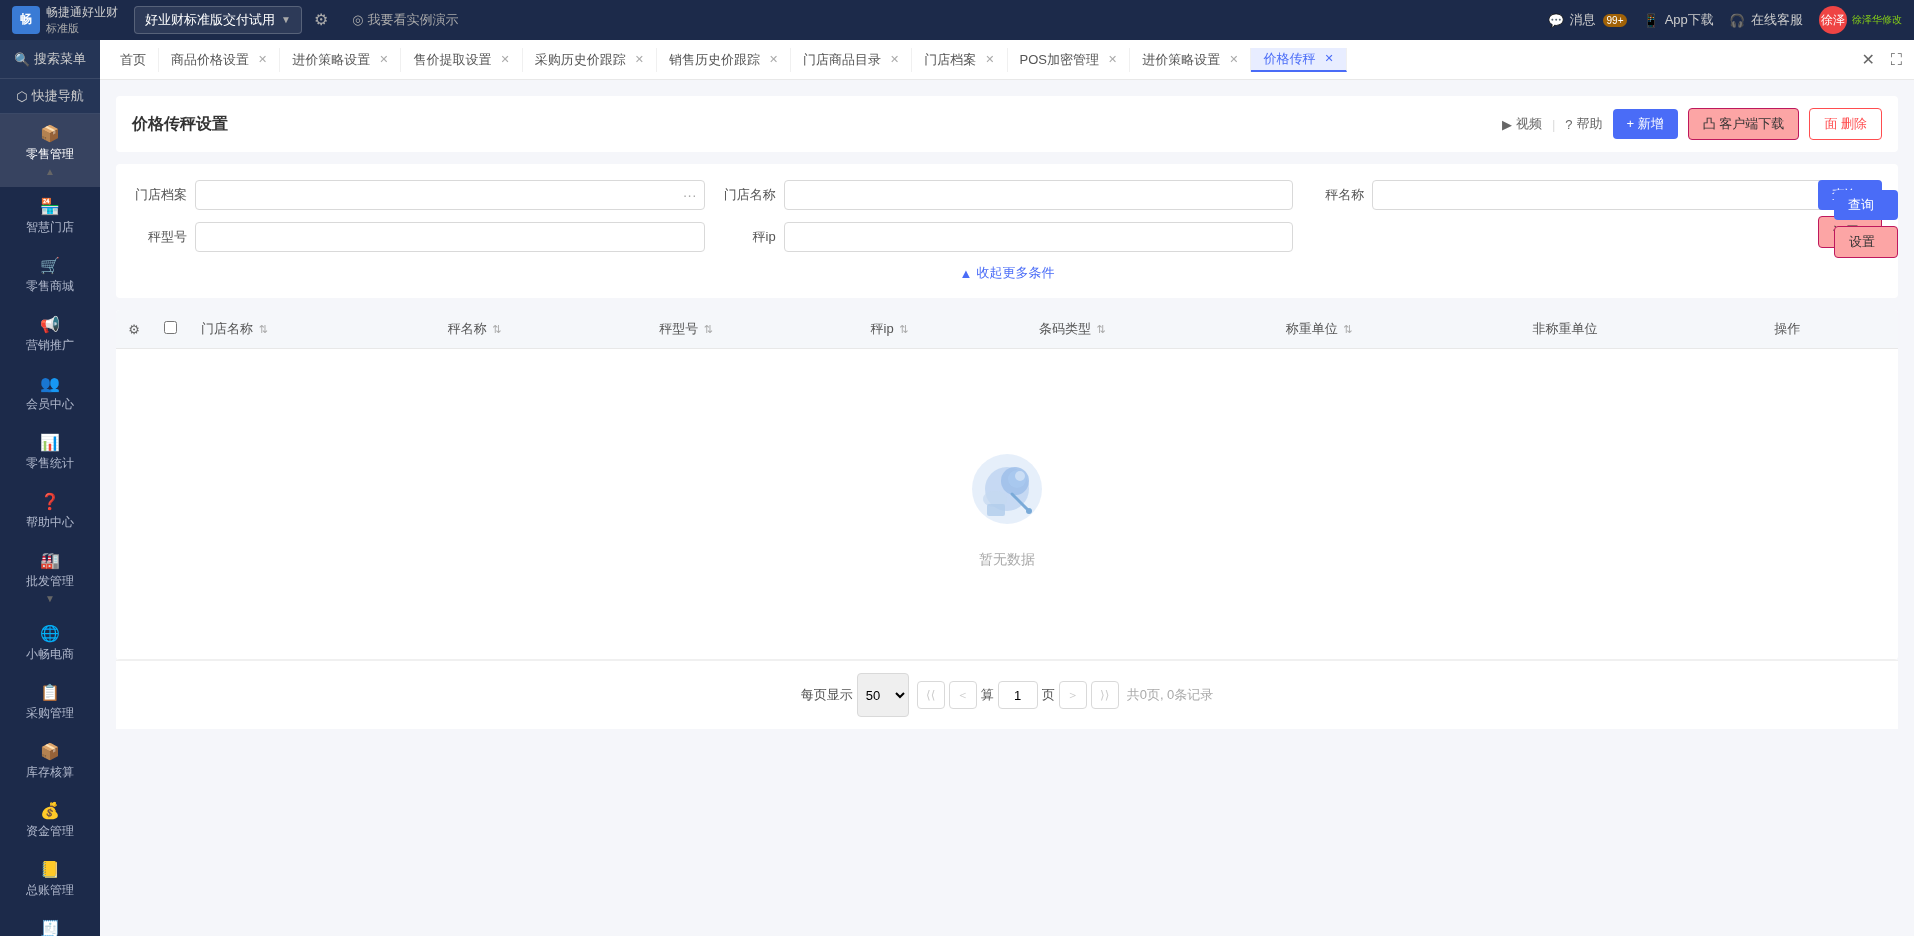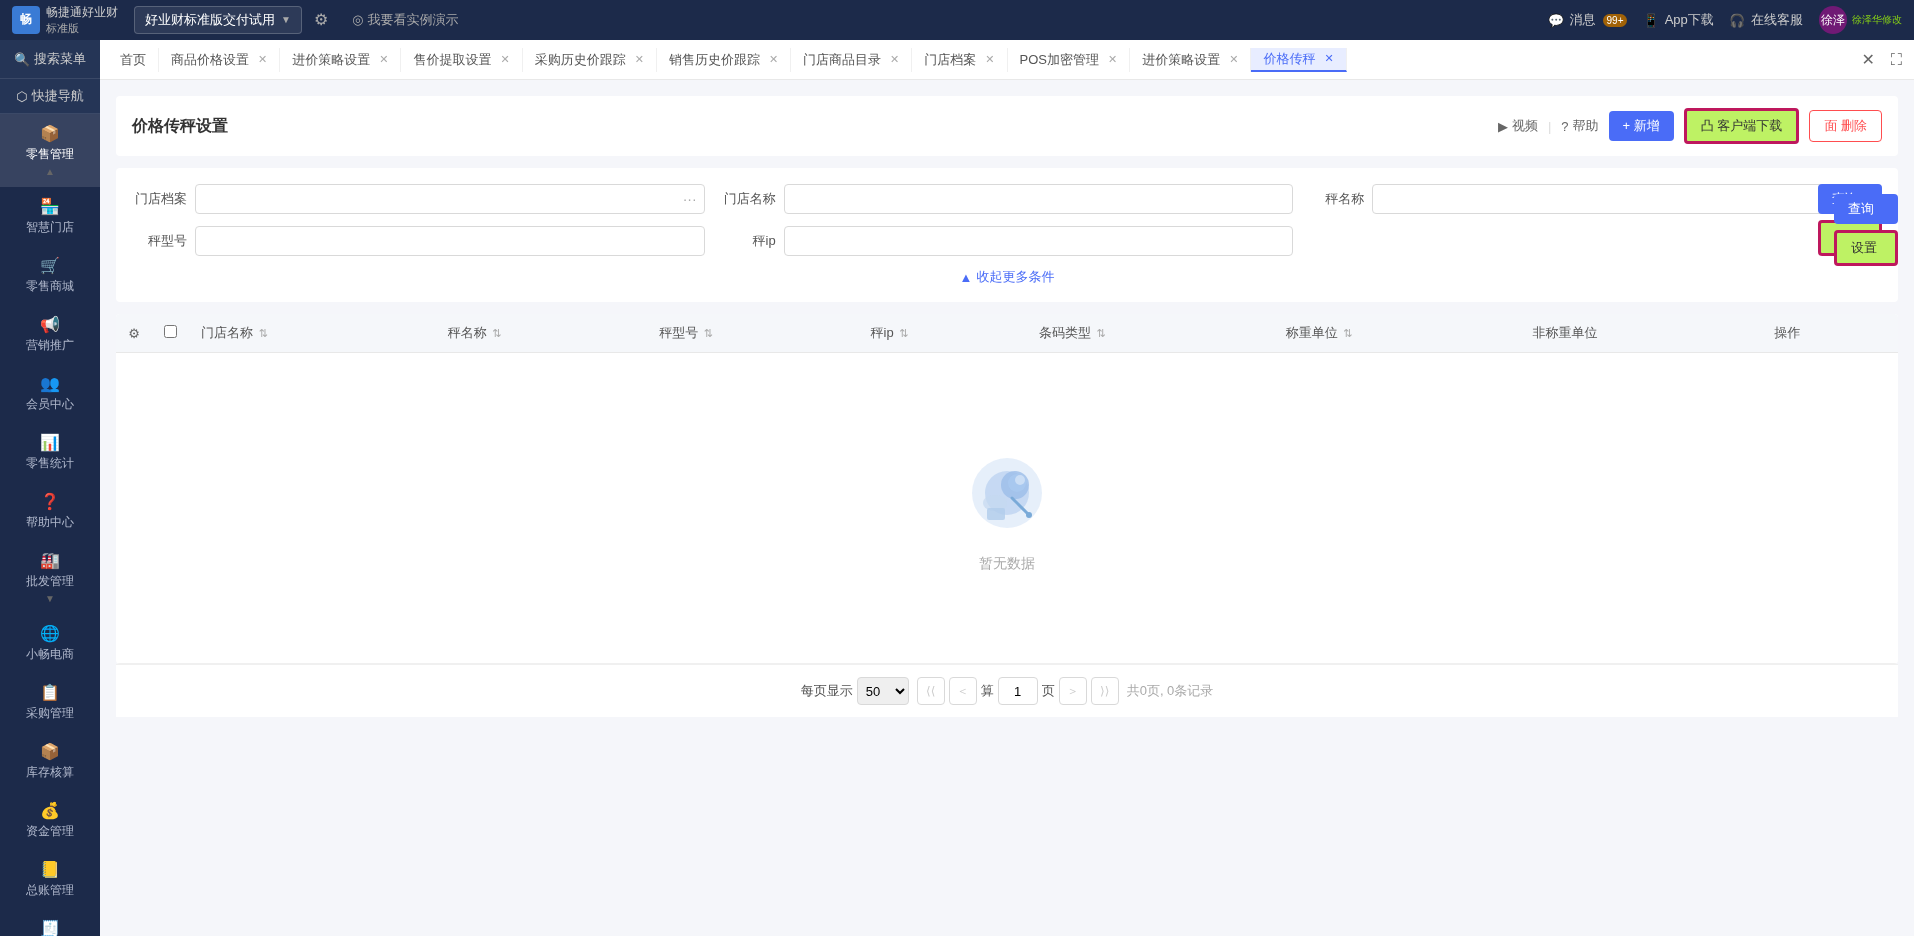--- a/index.html
+++ b/index.html
@@ -23,21 +23,21 @@
       border: 1px solid rgba(255,255,255,0.2); border-radius: 4px; padding: 4px 10px;
       cursor: pointer; color: #fff; font-size: 13px; margin-left: 8px;
     }
     .dropdown-selector .chevron { font-size: 10px; color: #aaa; }
     .settings-icon-btn { color: #aaa; cursor: pointer; font-size: 16px; margin-left: 4px; }
     .demo-link { display: flex; align-items: center; gap: 4px; color: #aaa; font-size: 13px; cursor: pointer; margin-left: 16px; }
 
     .top-bar-right { display: flex; align-items: center; gap: 16px; }
     .top-bar-action { display: flex; align-items: center; gap: 5px; color: #ccc; cursor: pointer; font-size: 13px; }
     .badge { background: #a16207; color: #fff; border-radius: 10px; font-size: 10px; padding: 1px 4px; margin-left: 2px; }
-    .user-avatar { width: 28px; height: 28px; background: #701a75; border-radius: 50%; display: flex; align-items: center; justify-content: center; color: #fff; font-size: 12px; }
+    .user-avatar { width: 28px; height: 28px; background: #ef4444; border-radius: 50%; display: flex; align-items: center; justify-content: center; color: #fff; font-size: 12px; }
     .user-name { color: #84cc16; font-size: 10px; cursor: pointer; }
 
     
     .content-wrapper { display: flex; flex: 1; overflow: hidden; }
 
     
     .sidebar {
       width: 100px; background: #1c2a4a; color: #fff; flex-shrink: 0;
       display: flex; flex-direction: column; overflow-y: auto;
     }
@@ -89,21 +89,21 @@
       background: #fff; padding: 12px 16px; border-radius: 4px; margin-bottom: 12px;
     }
     .page-title { font-size: 16px; font-weight: 600; color: #333; }
     .page-actions { display: flex; align-items: center; gap: 10px; }
     .page-action-link { display: flex; align-items: center; gap: 4px; font-size: 13px; color: #666; cursor: pointer; }
     .divider { color: #ddd; }
 
     
     .btn { display: flex; align-items: center; gap: 4px; padding: 6px 14px; border-radius: 4px; cursor: pointer; font-size: 13px; border: none; }
     .btn-primary { background: #4a6cf7; color: #fff; }
-    .btn-default { background: #bef264; color: #333; border: 3px solid #be185d; }
+    .btn-default { background: #fca5a5; color: #333; border: 1px solid #be185d; }
     .btn-danger { background: #fff; color: #ff4d4f; border: 1px solid #ff4d4f; }
 
     
     .filter-form { background: #fff; border-radius: 4px; padding: 16px; margin-bottom: 12px; }
     .filter-row { display: flex; align-items: center; gap: 16px; margin-bottom: 12px; }
     .filter-row:last-child { margin-bottom: 0; }
     .filter-item { display: flex; align-items: center; gap: 8px; flex: 1; }
     .filter-label { color: #555; font-size: 13px; white-space: nowrap; min-width: 55px; text-align: right; }
     .filter-input {
       flex: 1; height: 30px; border: 1px solid #d9d9d9; border-radius: 4px;
@@ -133,21 +133,21 @@
     .empty-icon { width: 100px; height: 100px; margin-bottom: 12px; }
     .empty-text { color: #aaa; font-size: 14px; }
 
     
     .pagination {
       display: flex; align-items: center; justify-content: center;
       padding: 12px 16px; background: #fff; border-top: 1px solid #f0f0f0;
       gap: 8px; font-size: 13px; color: #555;
     }
     .page-size-select { display: flex; align-items: center; gap: 4px; }
-    .page-select { height: 28px; border: 1px solid #d9d9d9; border-radius: 4px; padding: 0 4px; font-size: 13px; }
+    .page-select { height: 44px; border: 1px solid #d9d9d9; border-radius: 4px; padding: 0 4px; font-size: 13px; }
     .page-nav { display: flex; align-items: center; gap: 4px; }
     .page-nav-btn { width: 28px; height: 28px; border: 1px solid #d9d9d9; border-radius: 4px; background: #fff; cursor: pointer; display: flex; align-items: center; justify-content: center; color: #555; font-size: 12px; }
     .page-nav-btn.disabled { color: #ccc; cursor: not-allowed; }
     .page-input { width: 40px; height: 28px; border: 1px solid #d9d9d9; border-radius: 4px; text-align: center; font-size: 13px; }
     .page-total { color: #aaa; font-size: 13px; }
   </style>
 </head>
 <body>
 
 <div class="app-container">

